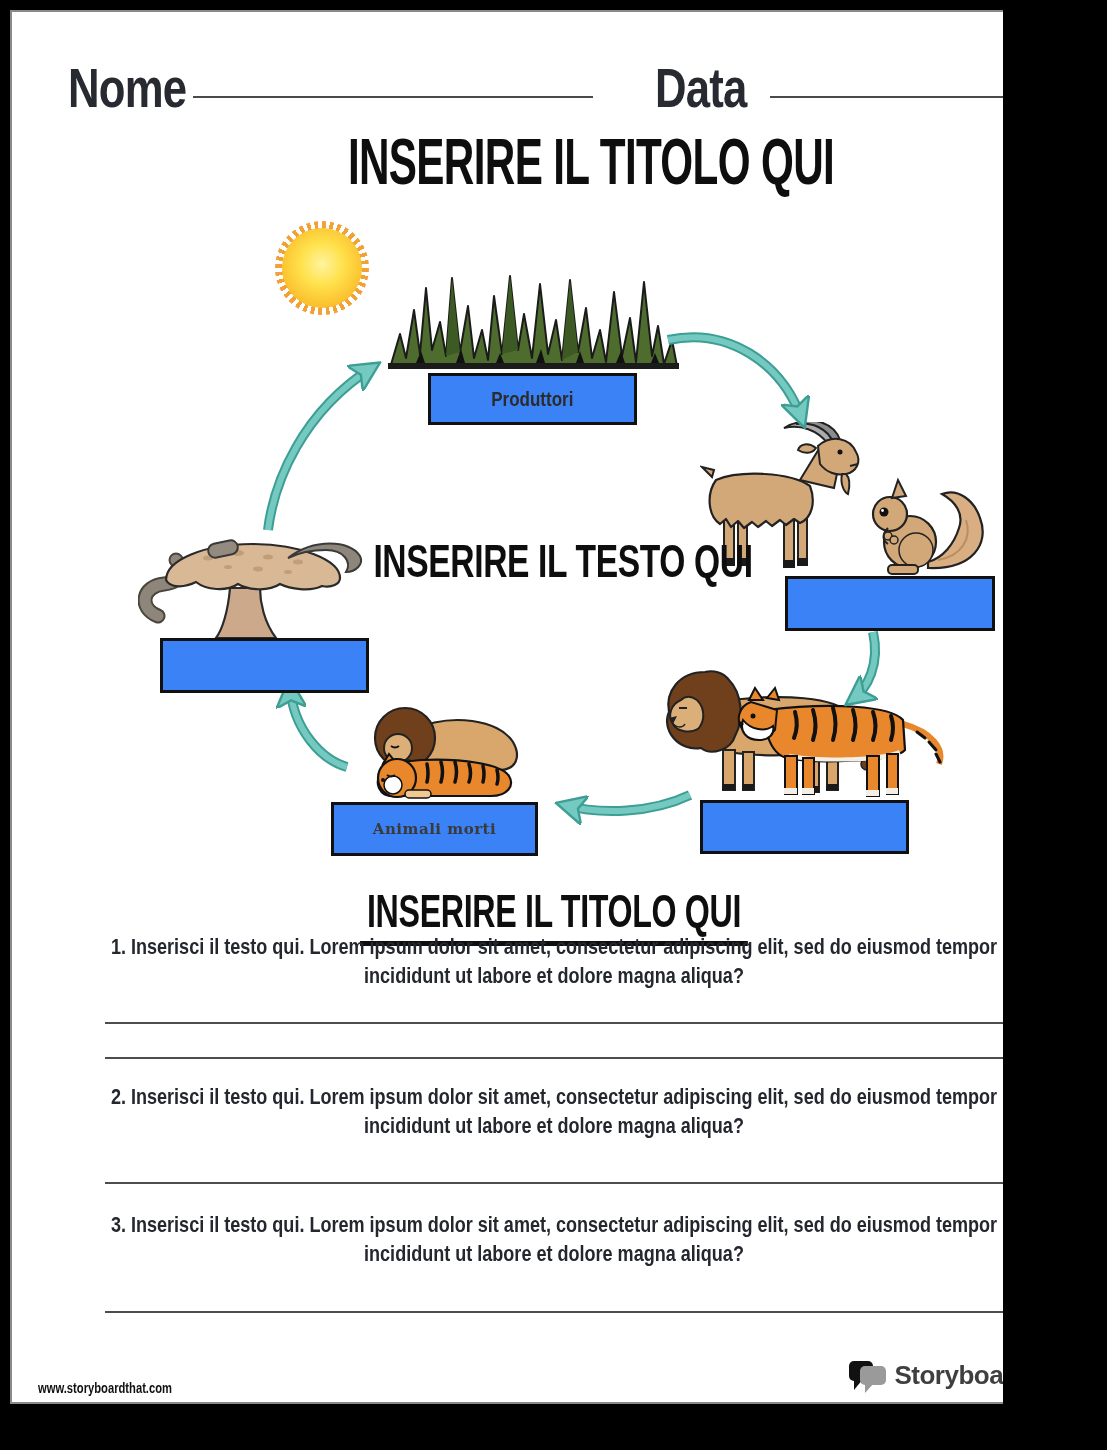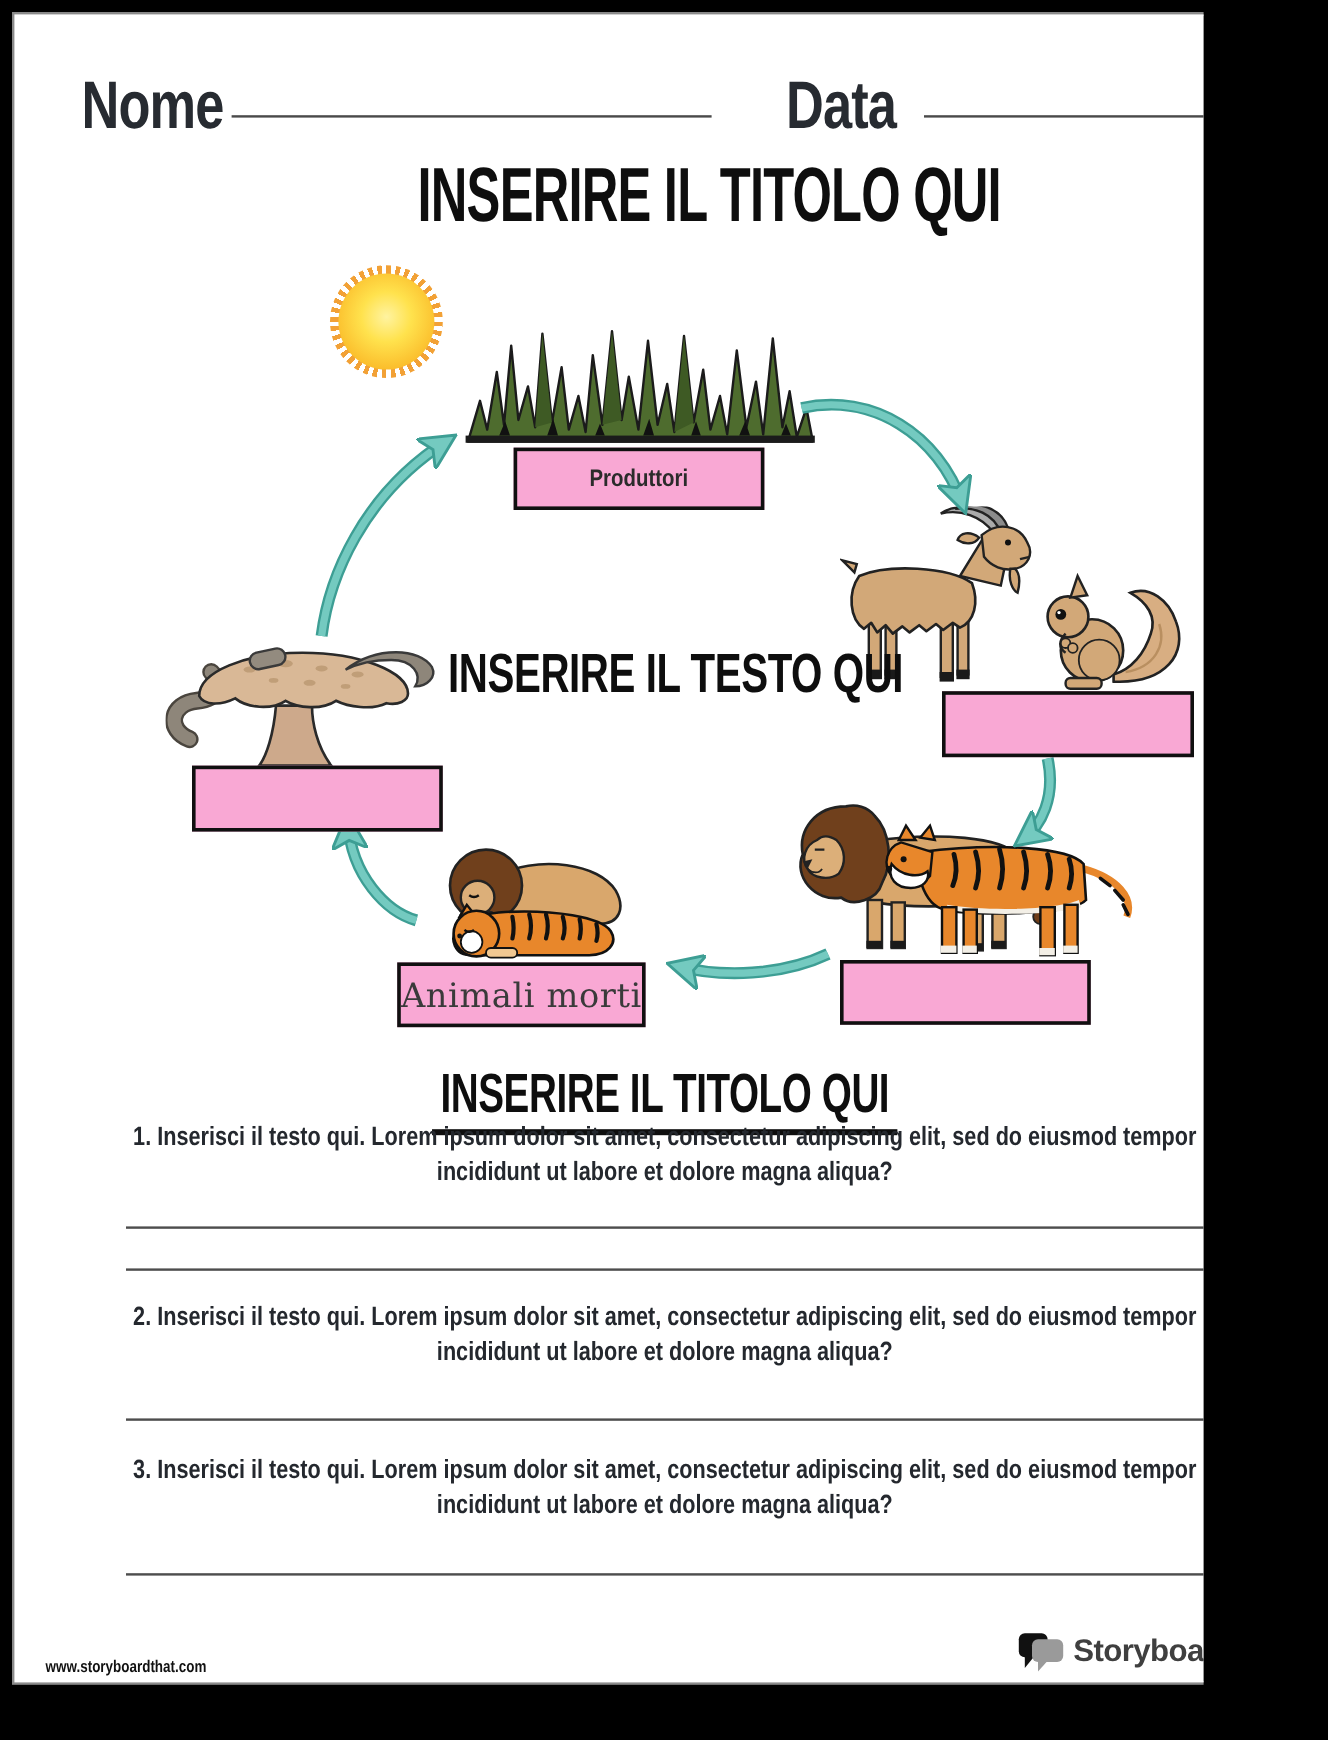--- a/index.html
+++ b/index.html
@@ -20,24 +20,24 @@
   .t2{top:876px;font-size:46px;transform:translateX(-50%) scaleX(.70);letter-spacing:-.5px;
       border-bottom:5px solid #0e0e0e;padding:0 10px 7px 10px;}
   .tcenter{top:526px;font-size:46px;transform:translateX(calc(-50% + 9px)) scaleX(.73);letter-spacing:-.5px;}
 
   
   .instructions{position:absolute;top:180px;left:0;width:100%;text-align:center;
                 font-family:"DejaVu Serif",serif;font-size:21px;color:#2b2f36;}
   .instructions b{font-weight:700;}
 
   
-  .wbox{position:absolute;background:#f9a8d4;border:3px solid #101010;
+  .wbox{position:absolute;background:#3b82f6;border:3px solid #101010;
         display:flex;align-items:center;justify-content:center;}
   .wbox .blabel{font-weight:700;font-size:20px;color:#2b2b2b;transform:scaleX(.85);white-space:nowrap;}
-  .wbox .slabel{font-family:"DejaVu Serif",serif;font-weight:400;font-size:28px;color:#3a3a3a;
+  .wbox .slabel{font-family:"DejaVu Serif",serif;font-weight:700;font-size:15px;color:#3a3a3a;
                 letter-spacing:.5px;transform:none;white-space:nowrap;}
 
   
   .sun{position:absolute;left:263px;top:209px;width:94px;height:94px;}
   .sun-rays{position:absolute;inset:0;border-radius:50%;
             background:repeating-conic-gradient(#F2A136 0deg 5deg,#ffffff 5deg 10deg);}
   .sun-core{position:absolute;inset:7px;border-radius:50%;
             background:radial-gradient(circle at 50% 45%,#FFF3A0 0%,#FFE24D 35%,#FBBF2D 72%,#F5A01F 100%);}
 
   

